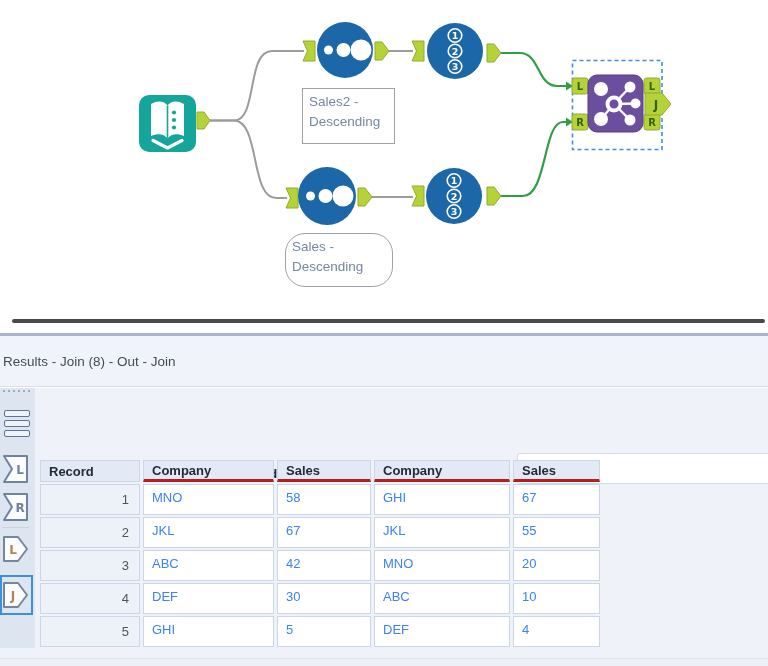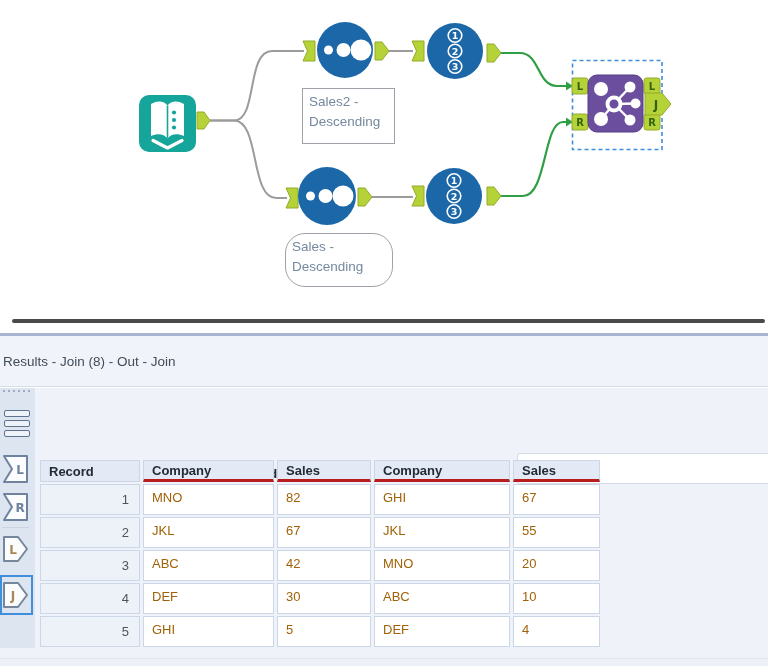--- a/index.html
+++ b/index.html
@@ -40,21 +40,21 @@
   #check{position:absolute;left:186px;top:72px;font-size:20px;font-weight:bold;color:#9ea3a9;}
   #records-lbl{position:absolute;left:224px;top:78px;font-size:13.5px;font-weight:600;color:#1e2835;}
   #searchbox{position:absolute;left:517px;top:65px;width:260px;height:31px;background:#fff;border:1px solid #d4dbe5;border-radius:3px;box-sizing:border-box;display:flex;align-items:center;padding-left:8px;}
   #searchbox input{border:none;outline:none;background:transparent;font-size:15px;color:#333;width:190px;margin-left:7px;font-family:inherit;}
   #searchbox input::placeholder{color:#95a0b2;}
   
   #grid{position:absolute;left:37px;top:70px;border-collapse:separate;border-spacing:3px 2px;table-layout:fixed;width:566px;}
   #grid th,#grid td{box-sizing:border-box;border:1px solid #cbd6e6;font-size:13px;overflow:hidden;white-space:nowrap;}
   #grid th{height:22px;background:#e3eaf5;color:#222c38;font-weight:bold;text-align:left;padding:0 0 0 8px;border-bottom:3px solid #b91c1c;}
   #grid th.no-underline{border-bottom:1px solid #cbd6e6;}
-  #grid td{height:31px;background:#ffffff;color:#a16207;padding:0 0 5px 8px;}
+  #grid td{height:31px;background:#ffffff;color:#3b82f6;padding:0 0 5px 8px;}
   #grid td.rec{background:#edf1f8;color:#4b5560;text-align:right;padding:0 10px 0 0;}
   #bottom-strip{position:absolute;left:0;top:270px;width:768px;height:8px;background:#edf1f7;border-top:1px solid #e0e5ee;box-sizing:border-box;}
   svg text{font-family:"DejaVu Sans","Liberation Sans",sans-serif;}
 </style>
 </head>
 <body>
 
 <div id="canvas">
   <svg width="768" height="318" viewBox="0 0 768 318">
 
@@ -262,21 +262,21 @@
           <th>Company</th>
           <th>Sales</th>
           <th>Company</th>
           <th>Sales</th>
         </tr>
       </thead>
       <tbody>
         <tr>
           <td class="rec">1</td>
           <td>MNO</td>
-          <td>82</td>
+          <td>58</td>
           <td>GHI</td>
           <td>67</td>
         </tr>
         <tr>
           <td class="rec">2</td>
           <td>JKL</td>
           <td>67</td>
           <td>JKL</td>
           <td>55</td>
         </tr>

